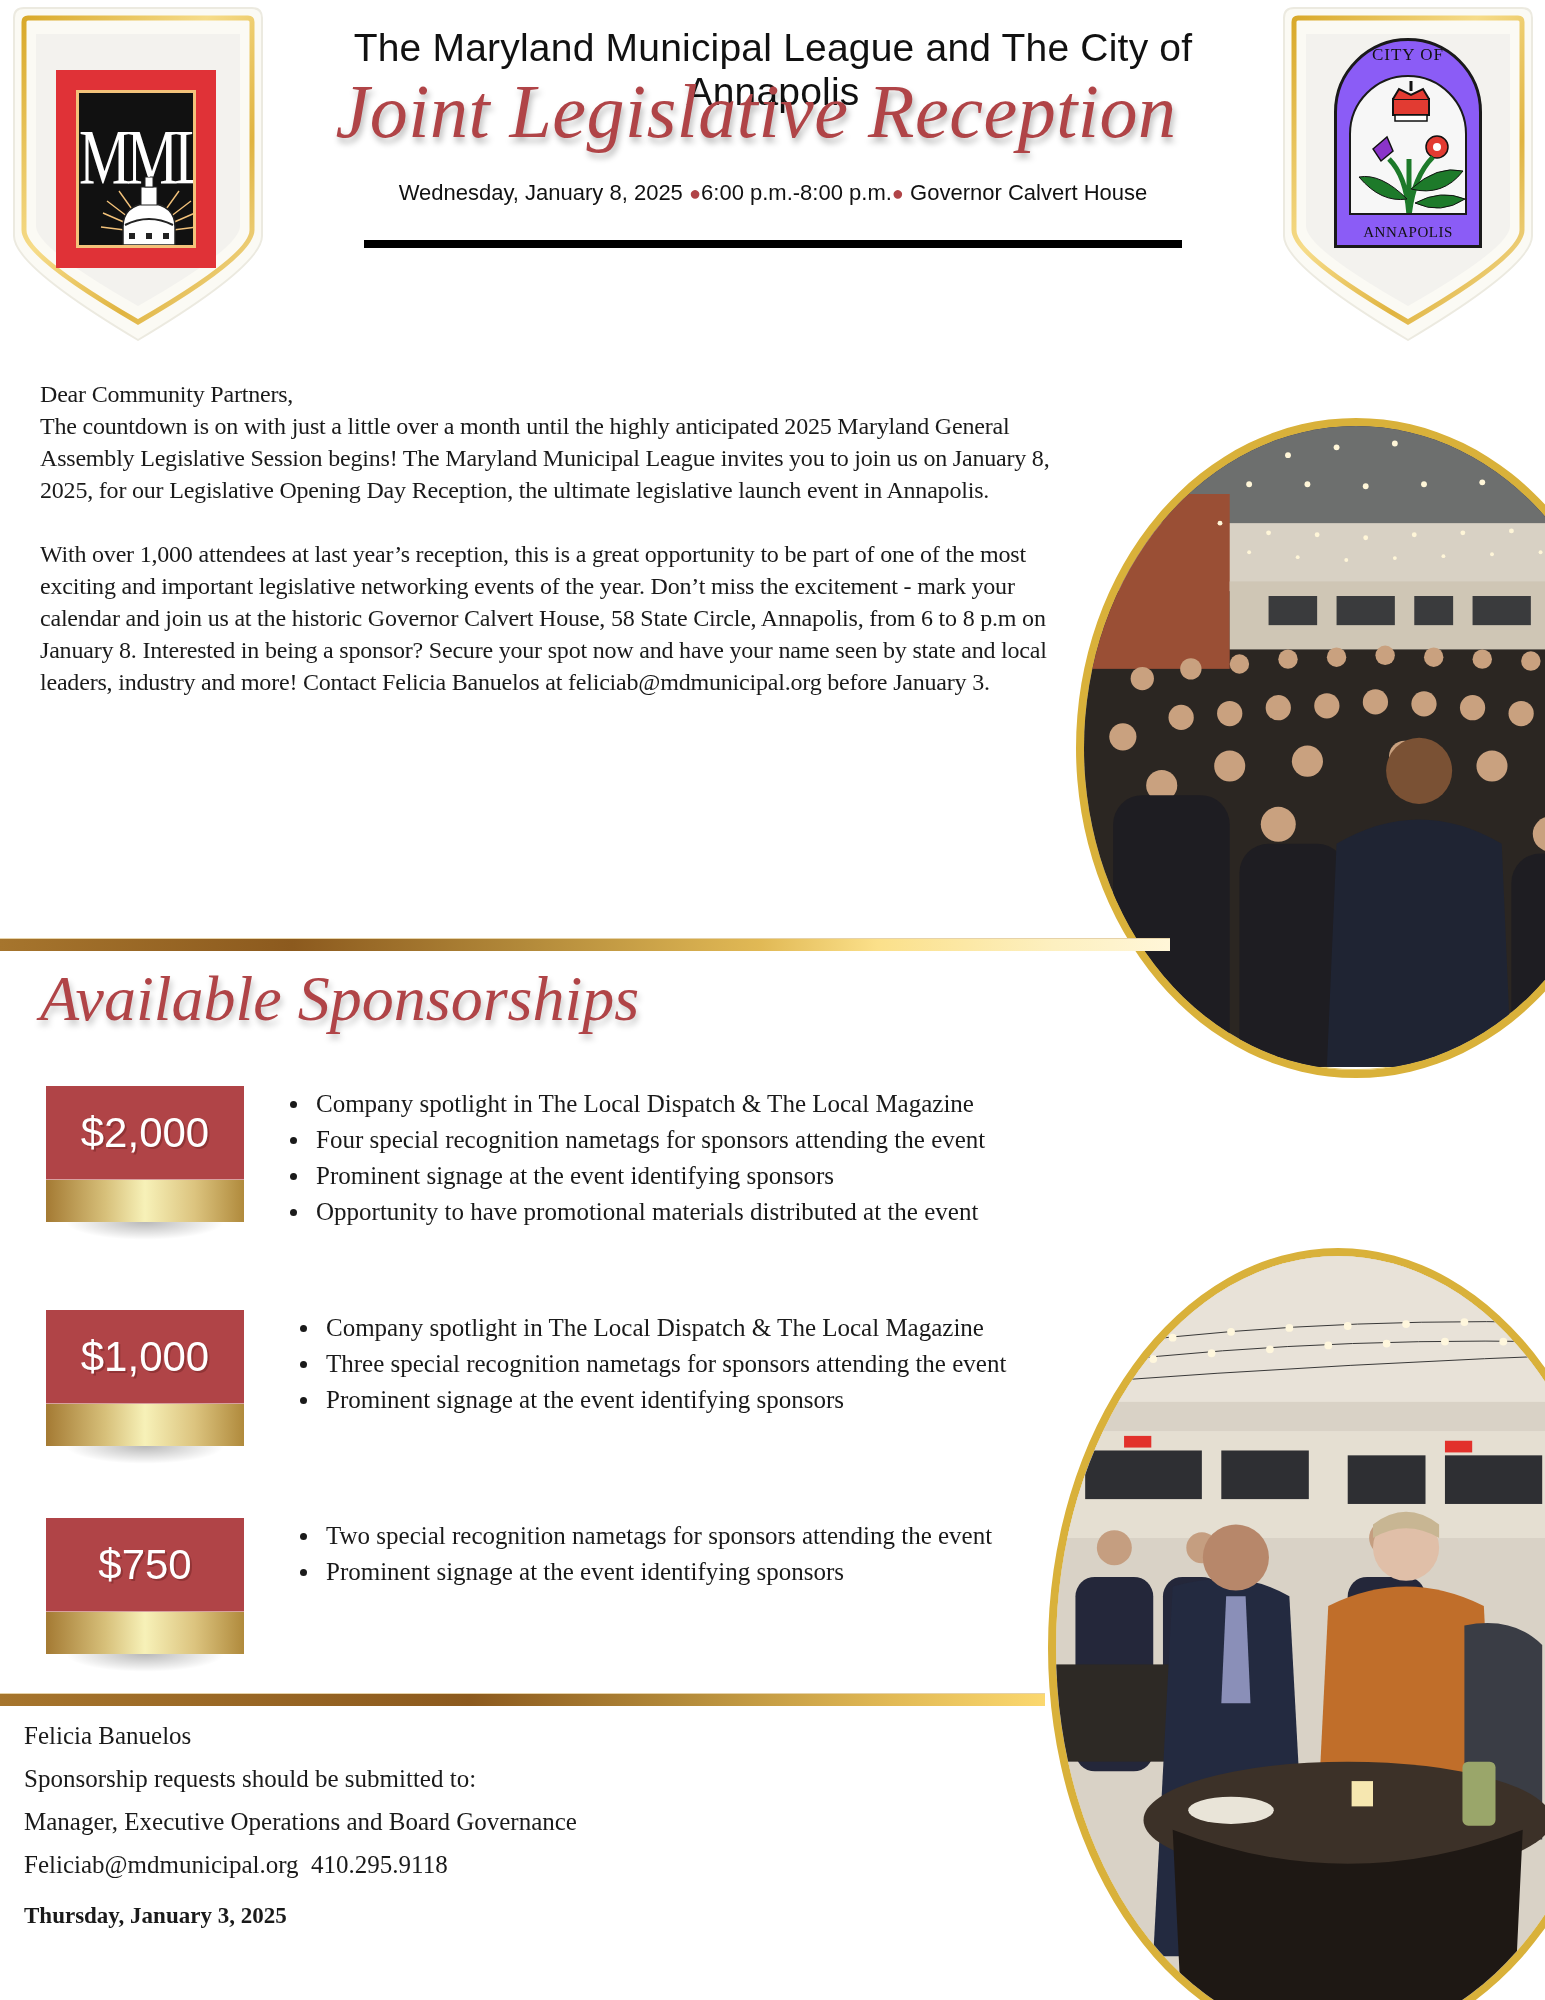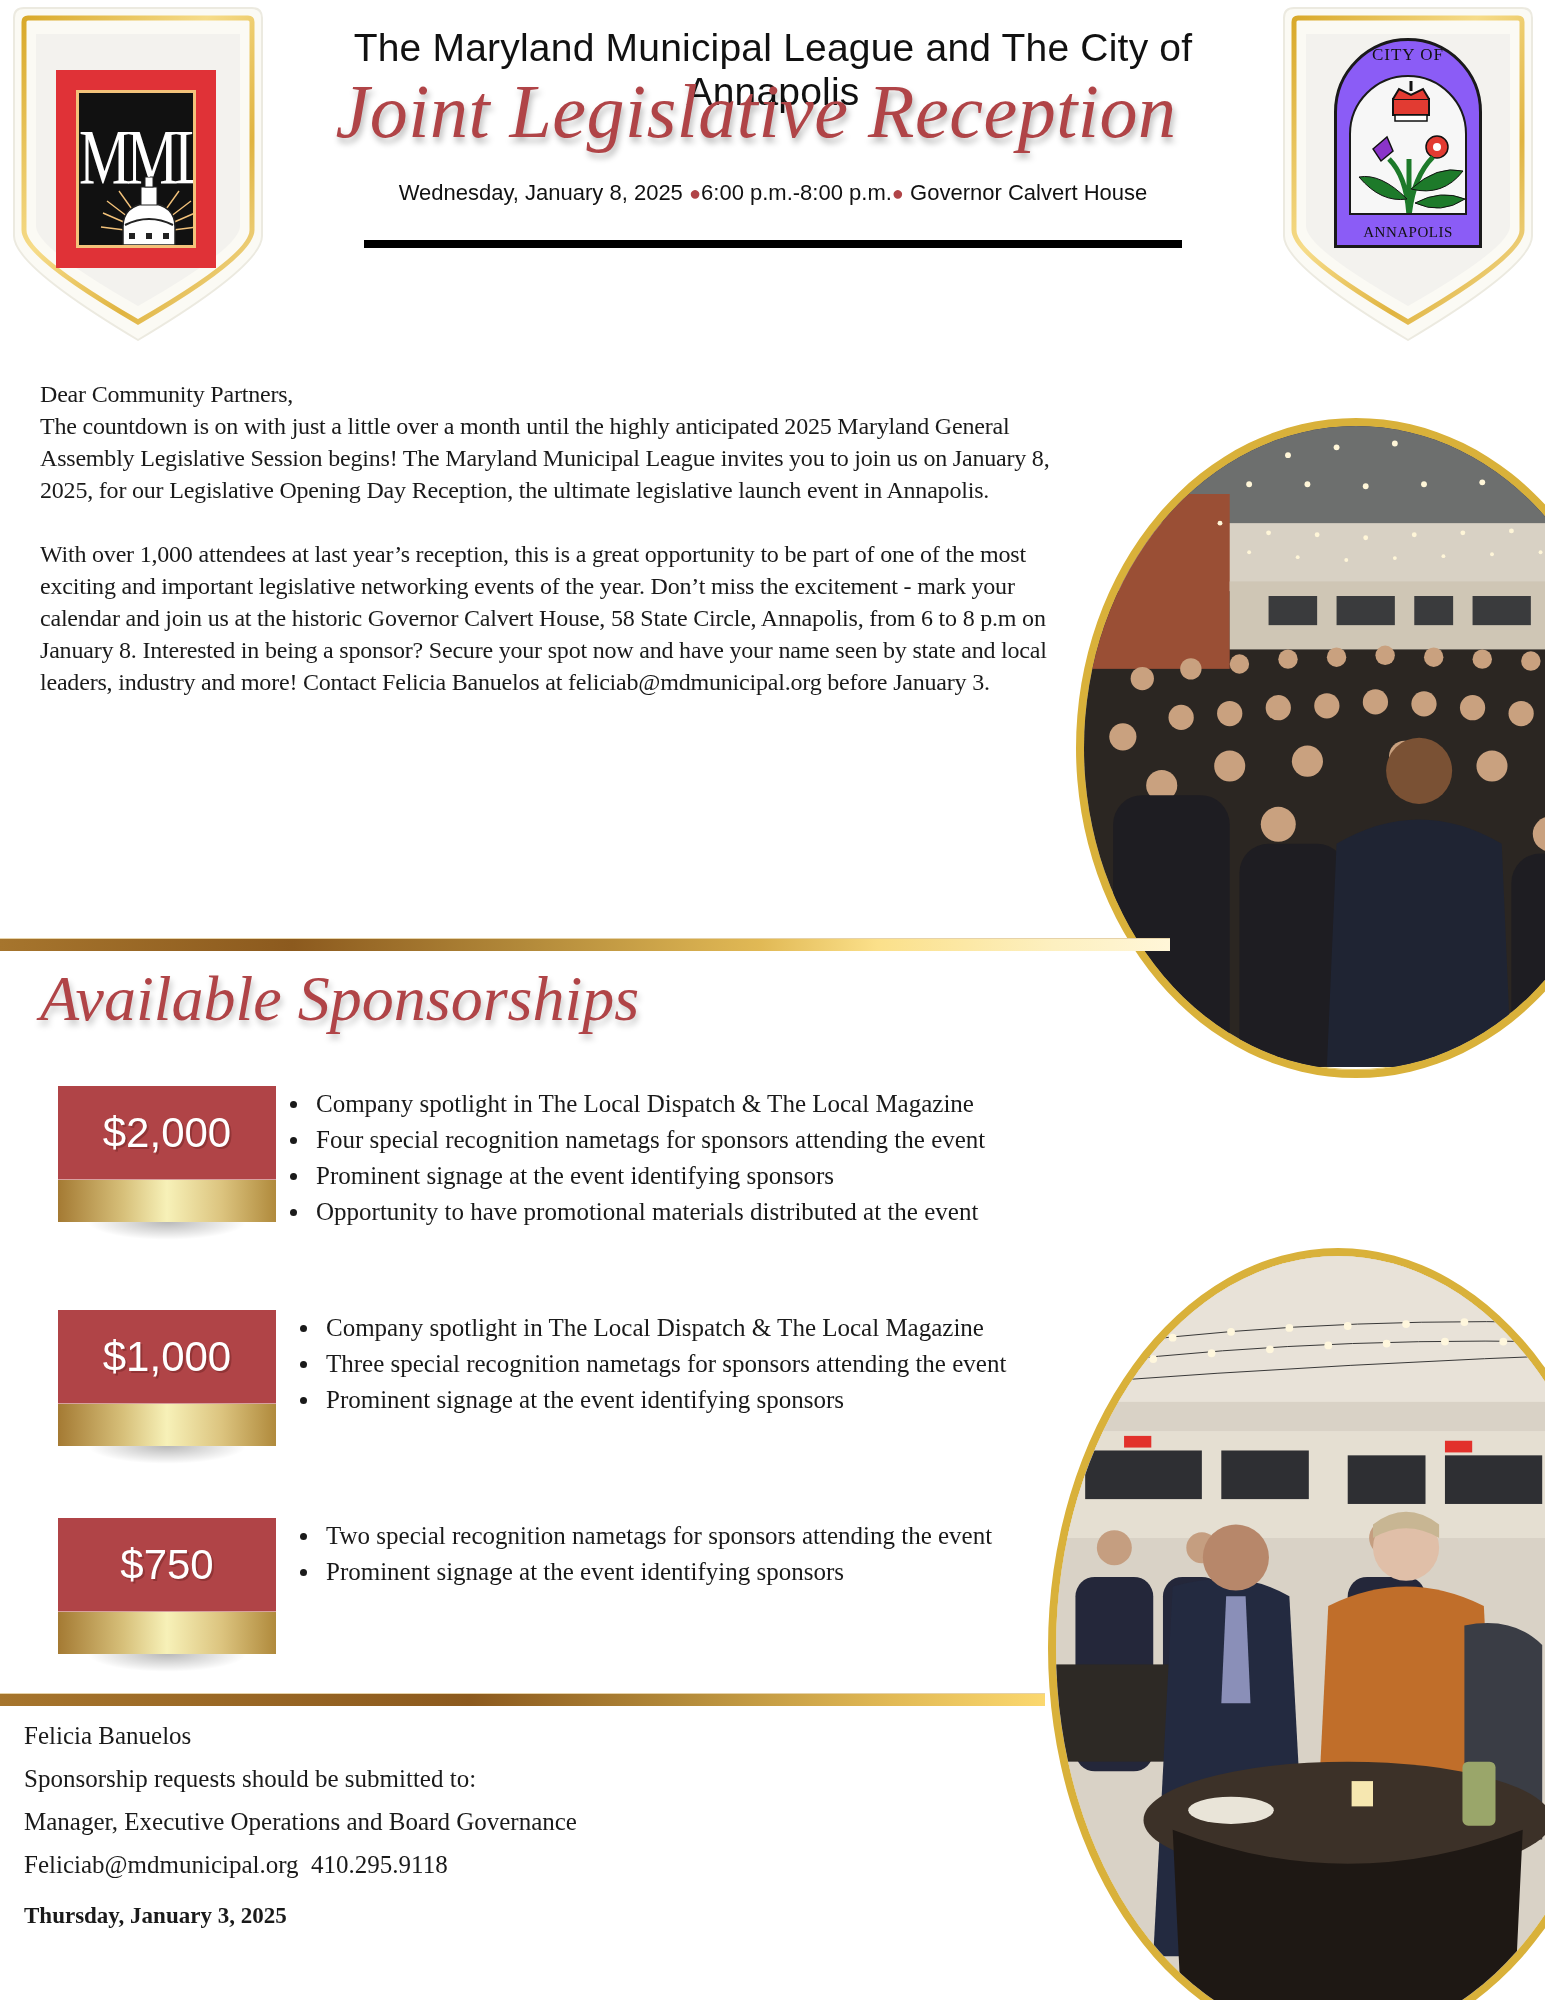--- a/index.html
+++ b/index.html
@@ -103,21 +103,21 @@
     position: absolute; left: 40px; top: 962px;
     font-family: "Liberation Serif", serif; font-style: italic; font-size: 64px; color: #b04447;
     text-shadow: 2px 5px 6px rgba(0,0,0,0.22);
   }
 
   .tier { position: absolute; left: 46px; width: 1020px; }
   .tier-1 { top: 1086px; }
   .tier-2 { top: 1310px; }
   .tier-3 { top: 1518px; }
 
-  .price-tag { position: absolute; left: 12px; top: 0; width: 218px; }
+  .price-tag { position: absolute; left: 0; top: 0; width: 198px; }
   .price-red {
     height: 94px; background: #b04447; display: flex; align-items: center; justify-content: center;
     font-family: "Liberation Sans", sans-serif; font-size: 42px; color: #fff;
     text-shadow: 2px 2px 0 rgba(120,40,40,0.55);
     border-bottom: 1px solid #d8a0a0;
   }
   .price-gold {
     height: 42px;
     background: linear-gradient(90deg, #a47a33 0%, #d7c07a 30%, #f7f1b8 50%, #dcc47f 75%, #b08a3c 100%);
   }

